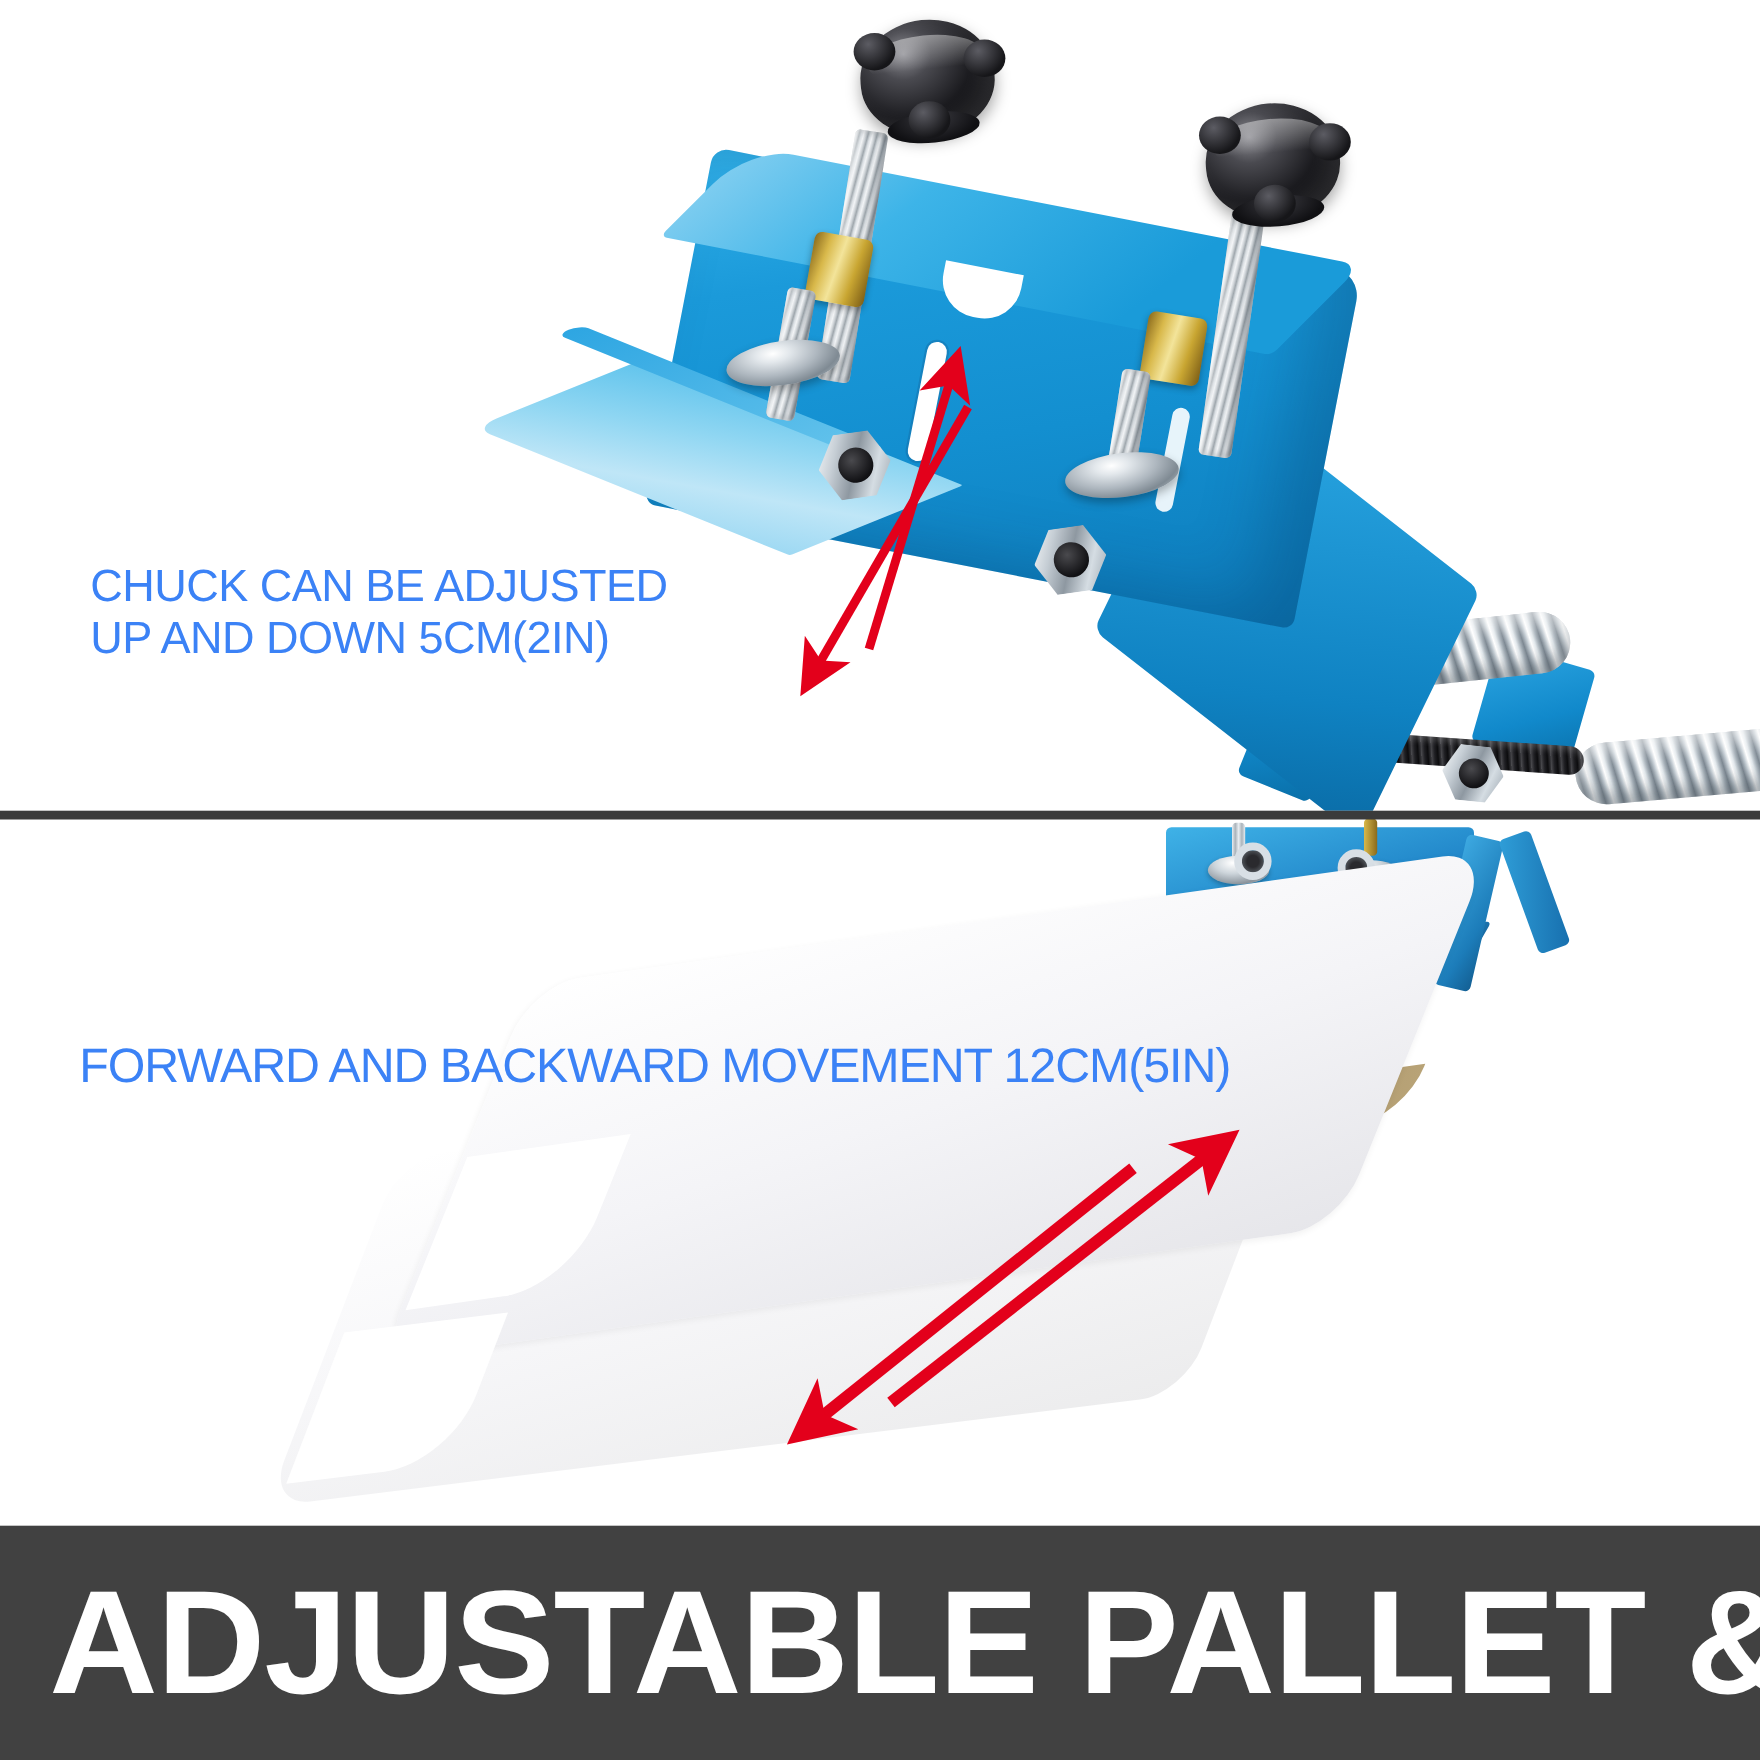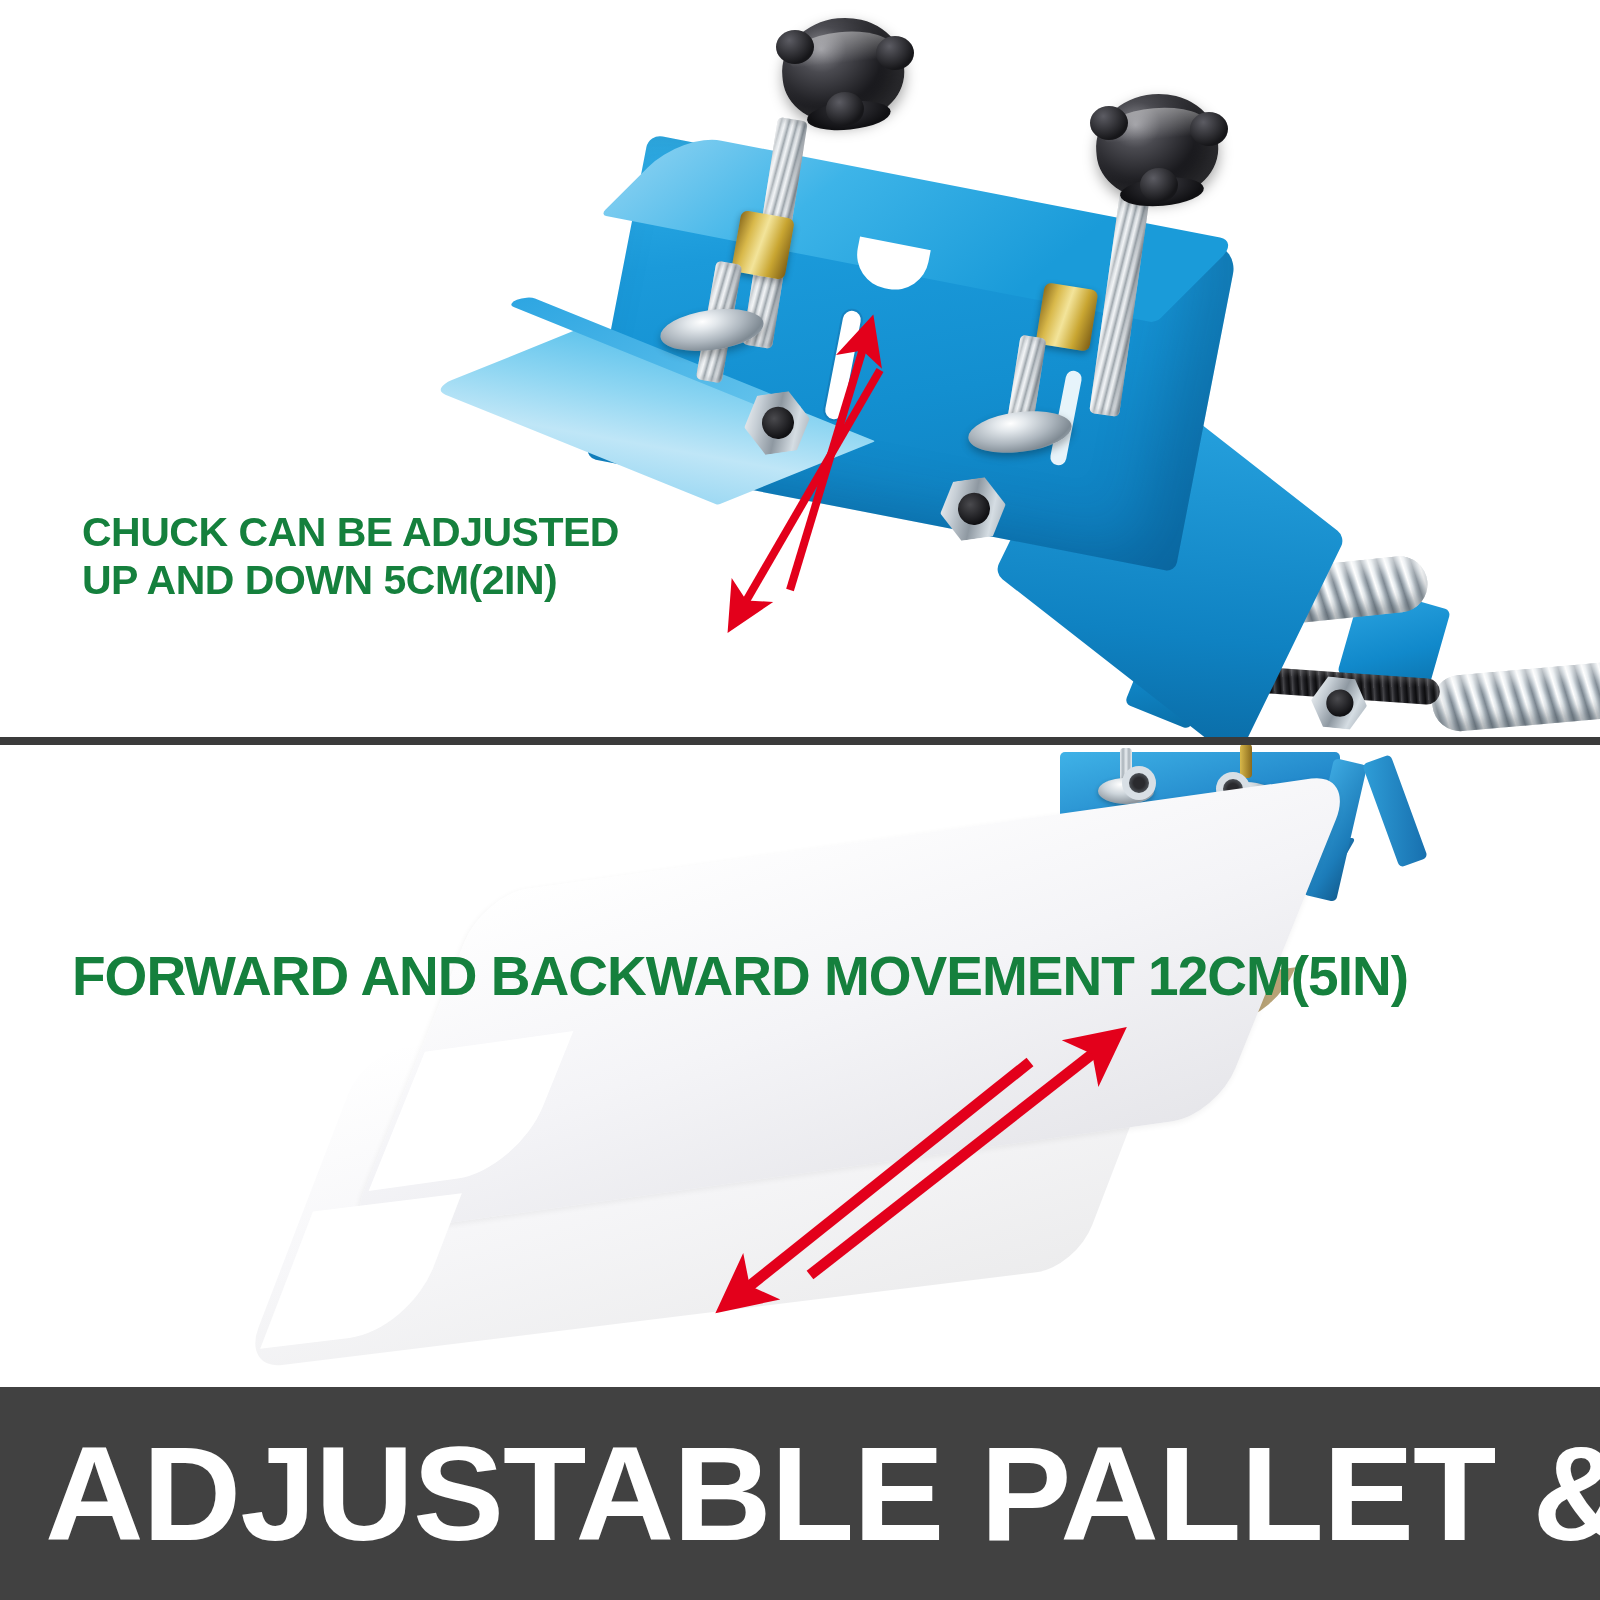--- a/index.html
+++ b/index.html
@@ -17,26 +17,26 @@
   #panel-bottom { top:745px; height:642px; }
 
   .divider {
     position:absolute; left:0; top:737px; width:1600px; height:8px;
     background:#3b3b3b; z-index:40;
   }
 
   
   .caption {
     position:absolute; z-index:30;
-    color:#15803d; font-weight:bold;
+    color:#3b82f6; font-weight:normal;
     letter-spacing:-0.5px; line-height:1.18;
     white-space:pre-line;
   }
   #caption-top    { left:82px;  top:508px;  font-size:41px; }
-  #caption-bottom { left:72px;  top:944px;  font-size:55px; letter-spacing:-1px; }
+  #caption-bottom { left:72px;  top:944px;  font-size:44px; letter-spacing:-1px; }
 
   
   #banner {
     position:absolute; left:0; top:1387px; width:1600px; height:213px;
     background:#414141; z-index:50;
     display:flex; align-items:center;
   }
   #banner-text {
     color:#ffffff; font-weight:bold;
     font-size:134px; letter-spacing:-1px;

